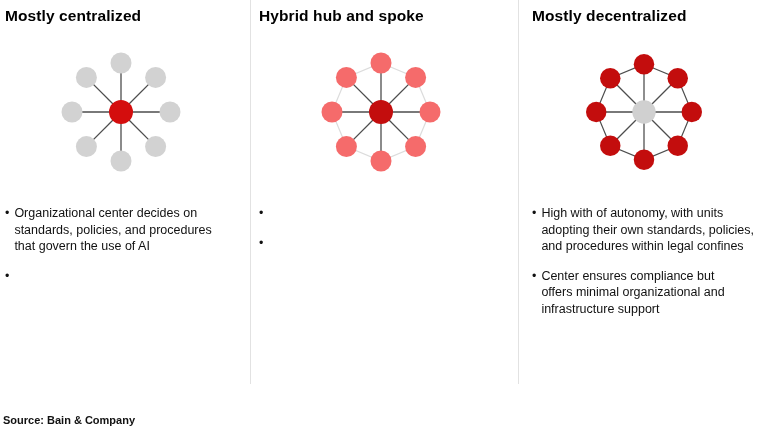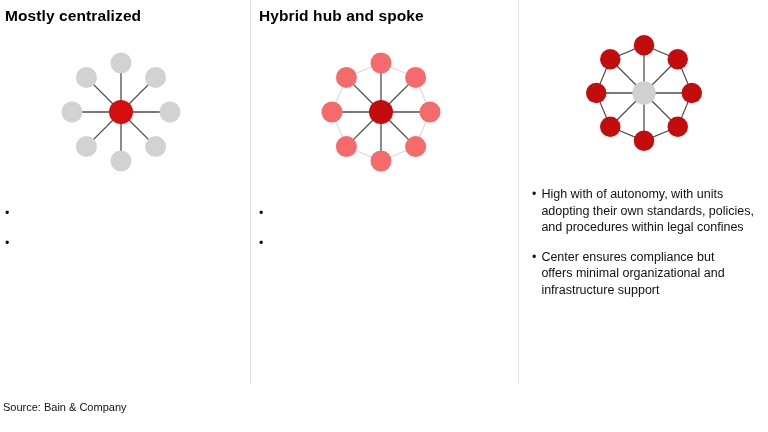--- a/index.html
+++ b/index.html
@@ -24,22 +24,22 @@
   }
   .diagram svg { position:relative; left:-5px; display:block; }
   .bullets {
     list-style:none; margin:6px 0 0; padding:0;
     font-size:12.5px; line-height:16.5px; color:#111;
   }
   .bullets li { display:flex; margin-bottom:13px; }
   .bullet-glyph { margin-right:5px; flex:0 0 auto; }
   .bullet-text { white-space:pre-line; }
   .source {
-    position:absolute; left:3px; bottom:18px;
-    font-size:11px; color:#111; line-height:13px;
+    position:absolute; left:3px; bottom:5px;
+    font-size:11px; color:#111; line-height:13px;font-weight:bold;
   }
 </style>
 </head>
 <body>
 
 <div class="page">
   <div class="board">
 
     <section class="col col-1">
       <h2 class="col-title">Mostly centralized</h2>
@@ -60,20 +60,23 @@
             <circle cx="120.0" cy="124.0" r="10.5" fill="#d2d2d2"></circle>
             <circle cx="85.4" cy="109.6" r="10.5" fill="#d2d2d2"></circle>
             <circle cx="71.0" cy="75.0" r="10.5" fill="#d2d2d2"></circle>
             <circle cx="85.4" cy="40.4" r="10.5" fill="#d2d2d2"></circle>
             <circle cx="120" cy="75" r="12" fill="#d40d0d"></circle>
           </svg>
       </div>
       <ul class="bullets">
           <li>
             <span class="bullet-glyph">•</span>
+            <span class="bullet-text">Organizational center decides on
+standards, policies, and procedures
+that govern the use of AI</span>
           </li>
           <li>
             <span class="bullet-glyph">•</span>
           </li>
         </ul>
     </section>
 
     <section class="col col-2">
       <h2 class="col-title">Hybrid hub and spoke</h2>
       <div class="diagram">
@@ -102,20 +105,21 @@
           <li>
             <span class="bullet-glyph">•</span>
           </li>
           <li>
             <span class="bullet-glyph">•</span>
           </li>
         </ul>
     </section>
 
     <section class="col col-3">
+      <h2 class="col-title">Mostly decentralized</h2>
       <div class="diagram">
         <svg width="240" height="150" viewBox="0 0 240 150">
             <polygon points="120.0,26.0 154.6,40.4 169.0,75.0 154.6,109.6 120.0,124.0 85.4,109.6 71.0,75.0 85.4,40.4" fill="none" stroke="#4d4d4d" stroke-width="1.2"></polygon>
             <line x1="120" y1="75" x2="120.0" y2="26.0" stroke="#4d4d4d" stroke-width="1.3"></line>
             <line x1="120" y1="75" x2="154.6" y2="40.4" stroke="#4d4d4d" stroke-width="1.3"></line>
             <line x1="120" y1="75" x2="169.0" y2="75.0" stroke="#4d4d4d" stroke-width="1.3"></line>
             <line x1="120" y1="75" x2="154.6" y2="109.6" stroke="#4d4d4d" stroke-width="1.3"></line>
             <line x1="120" y1="75" x2="120.0" y2="124.0" stroke="#4d4d4d" stroke-width="1.3"></line>
             <line x1="120" y1="75" x2="85.4" y2="109.6" stroke="#4d4d4d" stroke-width="1.3"></line>
             <line x1="120" y1="75" x2="71.0" y2="75.0" stroke="#4d4d4d" stroke-width="1.3"></line>

